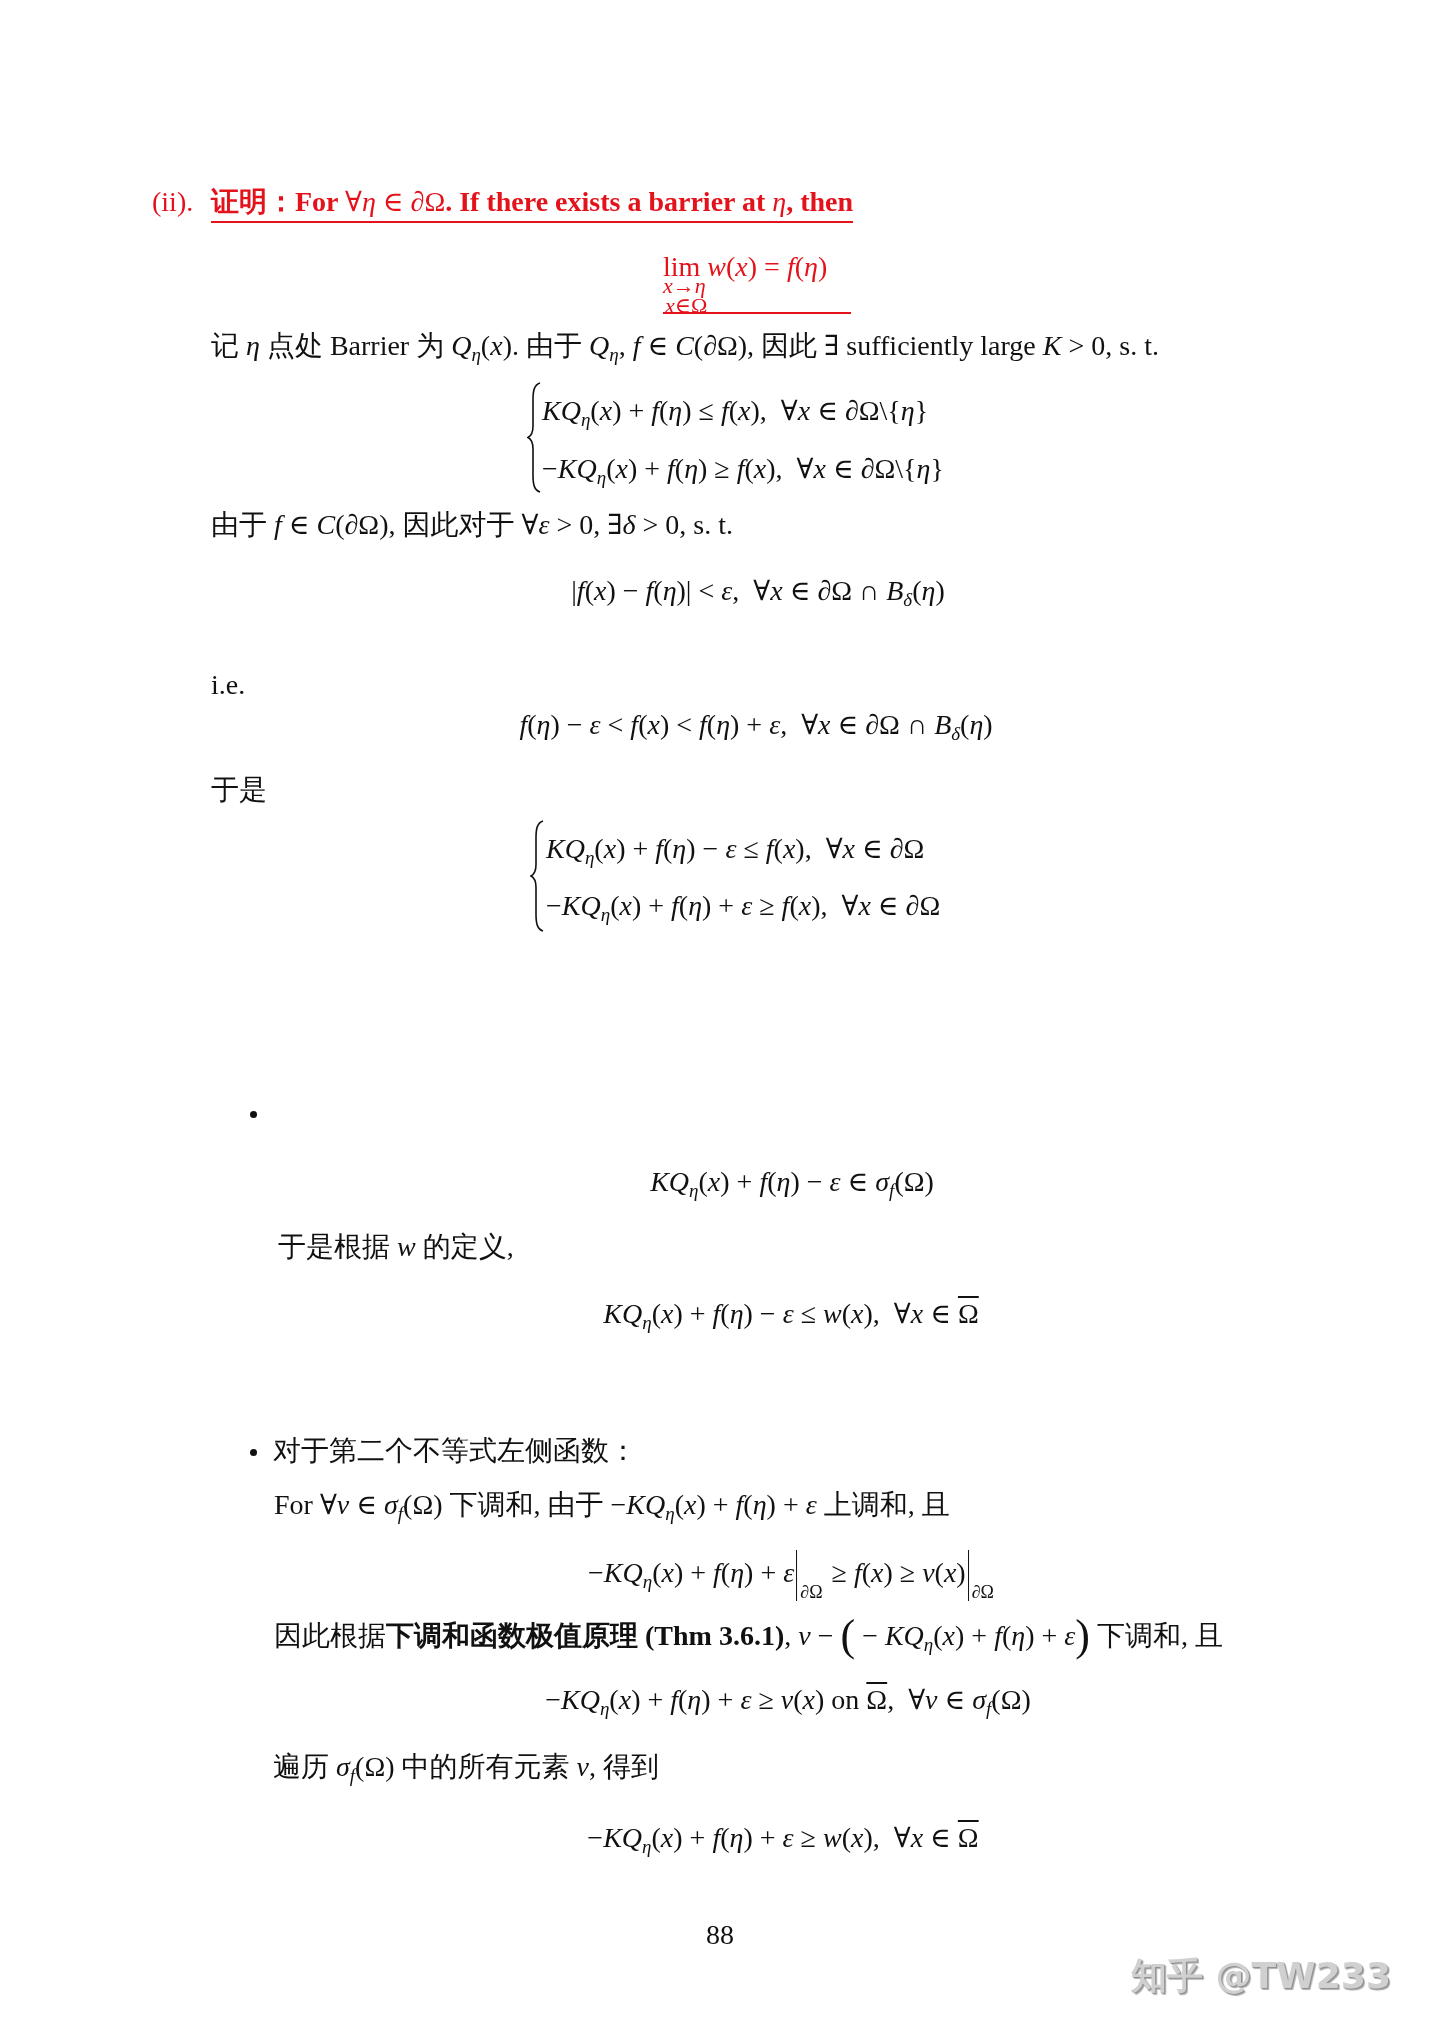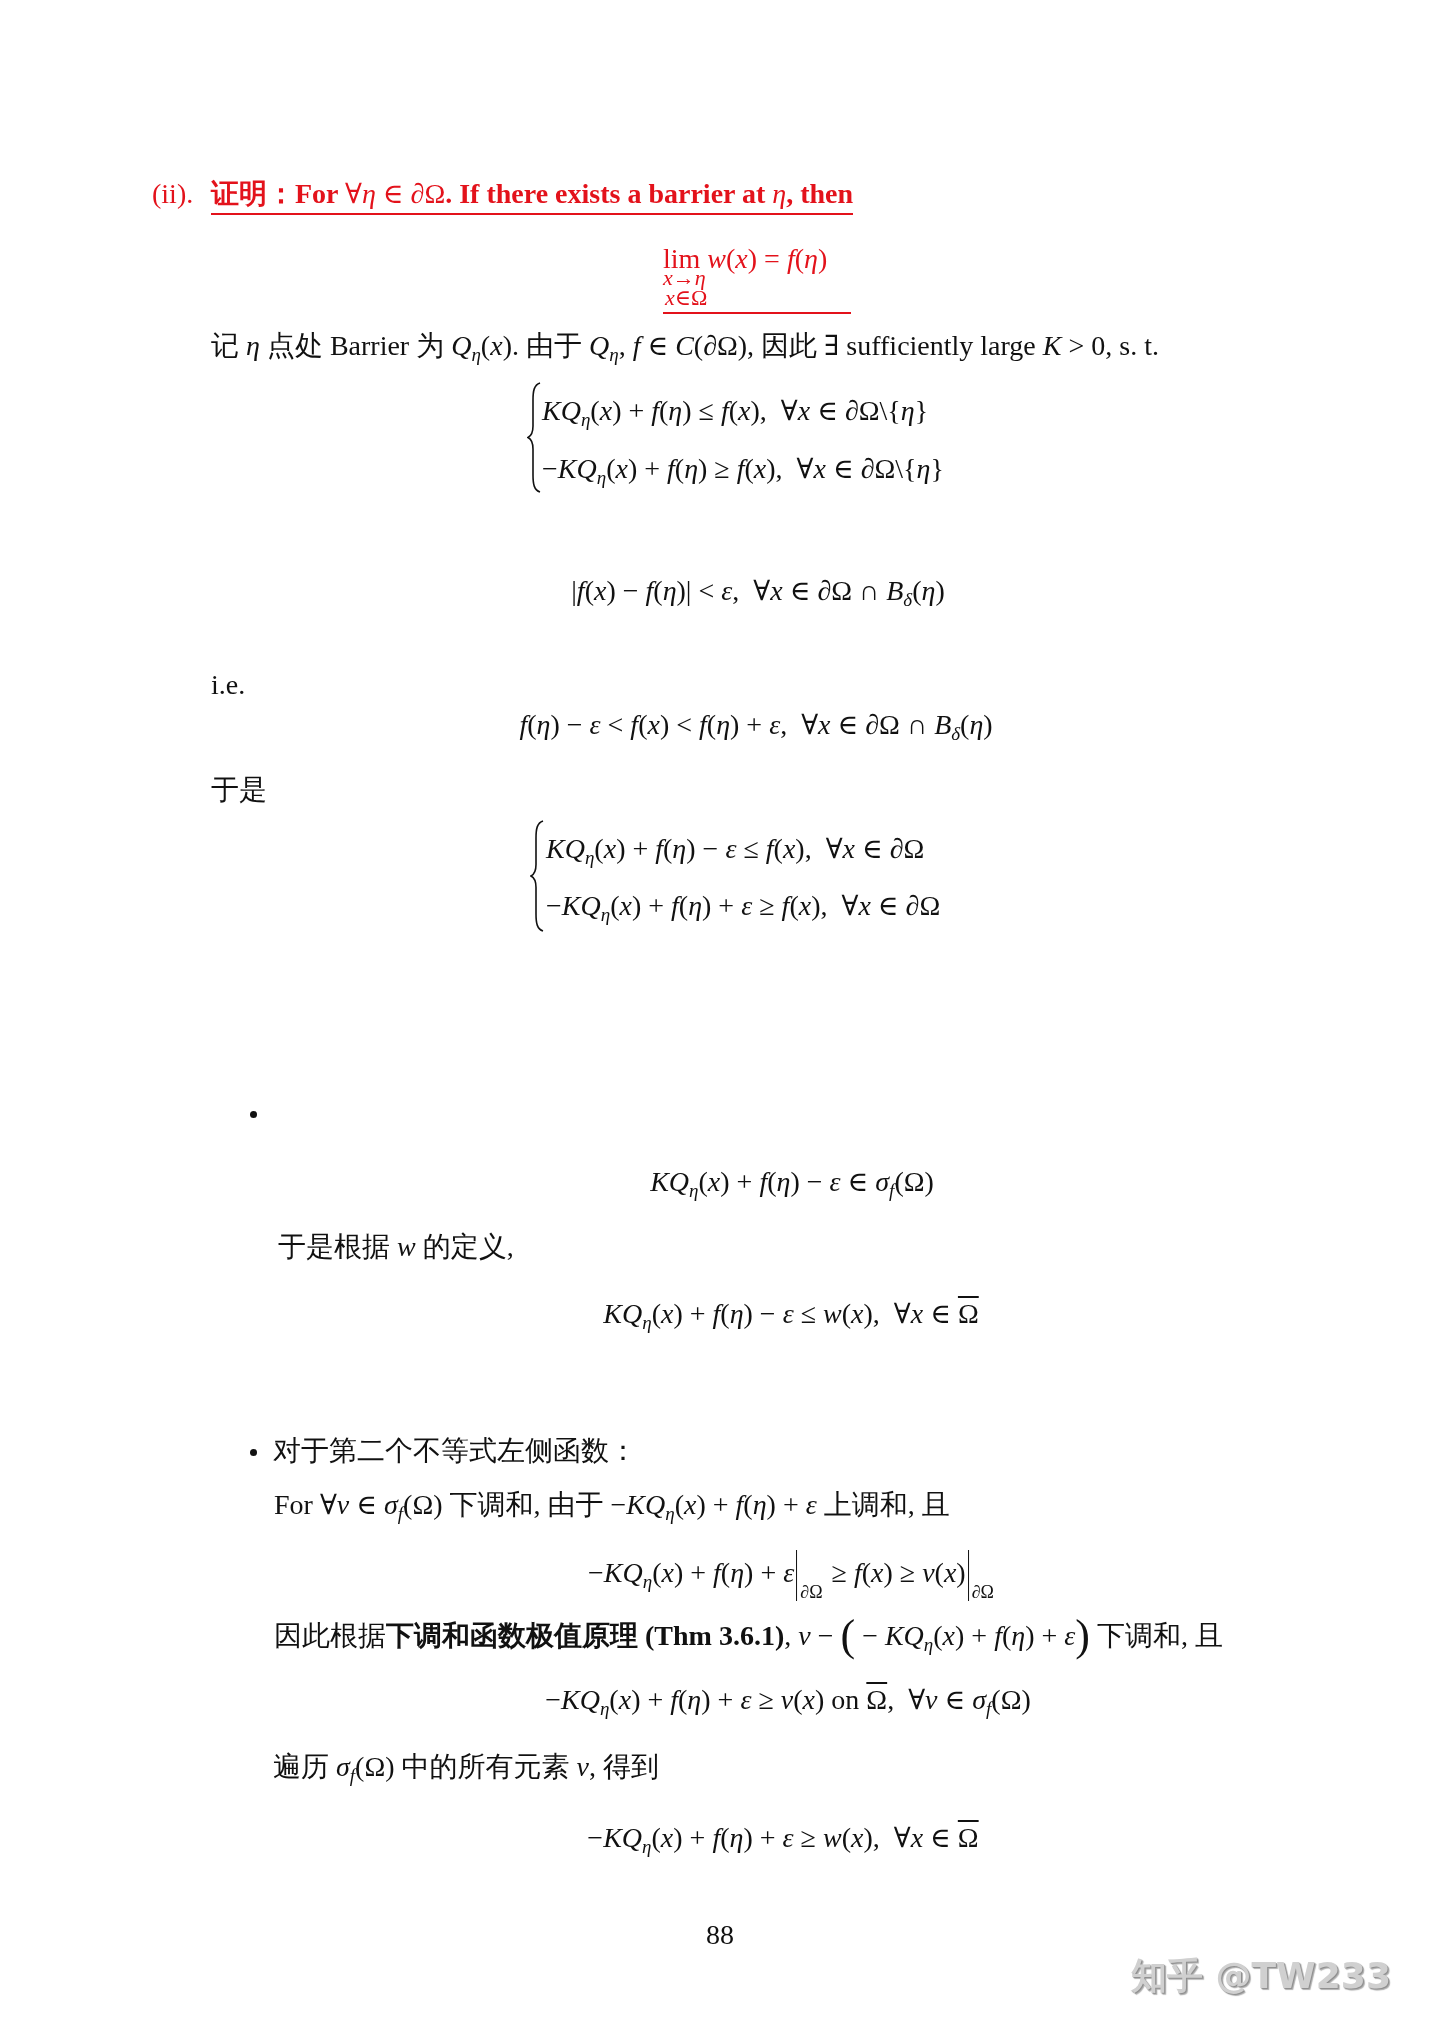--- a/index.html
+++ b/index.html
@@ -3,21 +3,21 @@
 <meta charset="utf-8">
 <style>
   html, body { margin: 0; padding: 0; background: #ffffff; }
   :root { --red: #e3121b; --ink: #111111; --wm: #d0d0d0; }
   #page {
     position: relative; width: 1440px; height: 2036px; background: #ffffff; overflow: hidden;
     font-family: "Liberation Serif", "DejaVu Serif", serif; color: var(--ink); font-size: 28px;
   }
   .ln { position: absolute; height: 34px; line-height: 34px; white-space: nowrap; }
   .ctr { transform: translateX(-50%); }
-  .red { color: var(--red); }
+  .red { color: var(--red); margin-top: 8px; }
   .seg { white-space: pre; }
   .seg-r { font-style: normal; }
   .seg-i { font-style: italic; }
   .seg-b { font-weight: bold; }
   .seg-s { font-style: italic; font-size: 19px; vertical-align: -6px; line-height: 0; }
   .seg-o { text-decoration: overline; text-decoration-thickness: 2px; }
   .seg-p { font-size: 44px; line-height: 0; vertical-align: -5px; font-weight: normal; }
   .seg-bar {
     display: inline-block; font-size: 18px; line-height: 18px; font-style: normal;
     border-left: 1.6px solid var(--ink); padding: 33px 0 0 3px;
@@ -47,20 +47,21 @@
   <div class="rule" style="left:663px;top:312px;width:188px;height:2px;"></div>
 
   <div class="ln" style="left:211px;top:329px;"><span class="seg seg-r">记 </span><span class="seg seg-i">η</span><span class="seg seg-r"> 点处 Barrier 为 </span><span class="seg seg-i">Q</span><span class="seg seg-s">η</span><span class="seg seg-r">(</span><span class="seg seg-i">x</span><span class="seg seg-r">). 由于 </span><span class="seg seg-i">Q</span><span class="seg seg-s">η</span><span class="seg seg-r">, </span><span class="seg seg-i">f</span><span class="seg seg-r"> ∈ </span><span class="seg seg-i">C</span><span class="seg seg-r">(∂Ω), 因此 ∃ sufficiently large </span><span class="seg seg-i">K</span><span class="seg seg-r"> &gt; 0, s. t.</span></div>
 
   <svg class="brace" style="left:527px;top:382px;" width="14" height="111" viewBox="0 0 14 111">
       <path d="M13,1 C7,3 6,9 6,18 L6,44 C6,51 4,54 1,55.5 C4,57 6,60 6,67 L6,93 C6,102 7,108 13,110" fill="none" stroke="#111" stroke-width="1.6"></path>
     </svg>
   <div class="ln" style="left:542px;top:394px;"><span class="seg seg-i">K</span><span class="seg seg-i">Q</span><span class="seg seg-s">η</span><span class="seg seg-r">(</span><span class="seg seg-i">x</span><span class="seg seg-r">) + </span><span class="seg seg-i">f</span><span class="seg seg-r">(</span><span class="seg seg-i">η</span><span class="seg seg-r">) ≤ </span><span class="seg seg-i">f</span><span class="seg seg-r">(</span><span class="seg seg-i">x</span><span class="seg seg-r">),  ∀</span><span class="seg seg-i">x</span><span class="seg seg-r"> ∈ ∂Ω\{</span><span class="seg seg-i">η</span><span class="seg seg-r">}</span></div>
   <div class="ln" style="left:542px;top:452px;"><span class="seg seg-r">−</span><span class="seg seg-i">K</span><span class="seg seg-i">Q</span><span class="seg seg-s">η</span><span class="seg seg-r">(</span><span class="seg seg-i">x</span><span class="seg seg-r">) + </span><span class="seg seg-i">f</span><span class="seg seg-r">(</span><span class="seg seg-i">η</span><span class="seg seg-r">) ≥ </span><span class="seg seg-i">f</span><span class="seg seg-r">(</span><span class="seg seg-i">x</span><span class="seg seg-r">),  ∀</span><span class="seg seg-i">x</span><span class="seg seg-r"> ∈ ∂Ω\{</span><span class="seg seg-i">η</span><span class="seg seg-r">}</span></div>
 
+  <div class="ln" style="left:211px;top:508px;"><span class="seg seg-r">由于 </span><span class="seg seg-i">f</span><span class="seg seg-r"> ∈ </span><span class="seg seg-i">C</span><span class="seg seg-r">(∂Ω), 因此对于 ∀</span><span class="seg seg-i">ε</span><span class="seg seg-r"> &gt; 0, ∃</span><span class="seg seg-i">δ</span><span class="seg seg-r"> &gt; 0, s. t.</span></div>
   <div class="ln ctr" style="left:758px;top:574px;"><span class="seg seg-r">|</span><span class="seg seg-i">f</span><span class="seg seg-r">(</span><span class="seg seg-i">x</span><span class="seg seg-r">) − </span><span class="seg seg-i">f</span><span class="seg seg-r">(</span><span class="seg seg-i">η</span><span class="seg seg-r">)| &lt; </span><span class="seg seg-i">ε</span><span class="seg seg-r">,  ∀</span><span class="seg seg-i">x</span><span class="seg seg-r"> ∈ ∂Ω ∩ </span><span class="seg seg-i">B</span><span class="seg seg-s">δ</span><span class="seg seg-r">(</span><span class="seg seg-i">η</span><span class="seg seg-r">)</span></div>
 
   <div class="ln" style="left:211px;top:640px;margin-top:28px;">i.e.</div>
   <div class="ln ctr" style="left:756px;top:708px;"><span class="seg seg-i">f</span><span class="seg seg-r">(</span><span class="seg seg-i">η</span><span class="seg seg-r">) − </span><span class="seg seg-i">ε</span><span class="seg seg-r"> &lt; </span><span class="seg seg-i">f</span><span class="seg seg-r">(</span><span class="seg seg-i">x</span><span class="seg seg-r">) &lt; </span><span class="seg seg-i">f</span><span class="seg seg-r">(</span><span class="seg seg-i">η</span><span class="seg seg-r">) + </span><span class="seg seg-i">ε</span><span class="seg seg-r">,  ∀</span><span class="seg seg-i">x</span><span class="seg seg-r"> ∈ ∂Ω ∩ </span><span class="seg seg-i">B</span><span class="seg seg-s">δ</span><span class="seg seg-r">(</span><span class="seg seg-i">η</span><span class="seg seg-r">)</span></div>
 
   <div class="ln" style="left:211px;top:773px;">于是</div>
 
   <svg class="brace" style="left:530px;top:820px;" width="14" height="112" viewBox="0 0 14 112">
       <path d="M13,1 C7,3 6,9 6,18 L6,44.5 C6,51.5 4,54.5 1,56 C4,57.5 6,60.5 6,67.5 L6,94 C6,103 7,109 13,111" fill="none" stroke="#111" stroke-width="1.6"></path>
     </svg>

